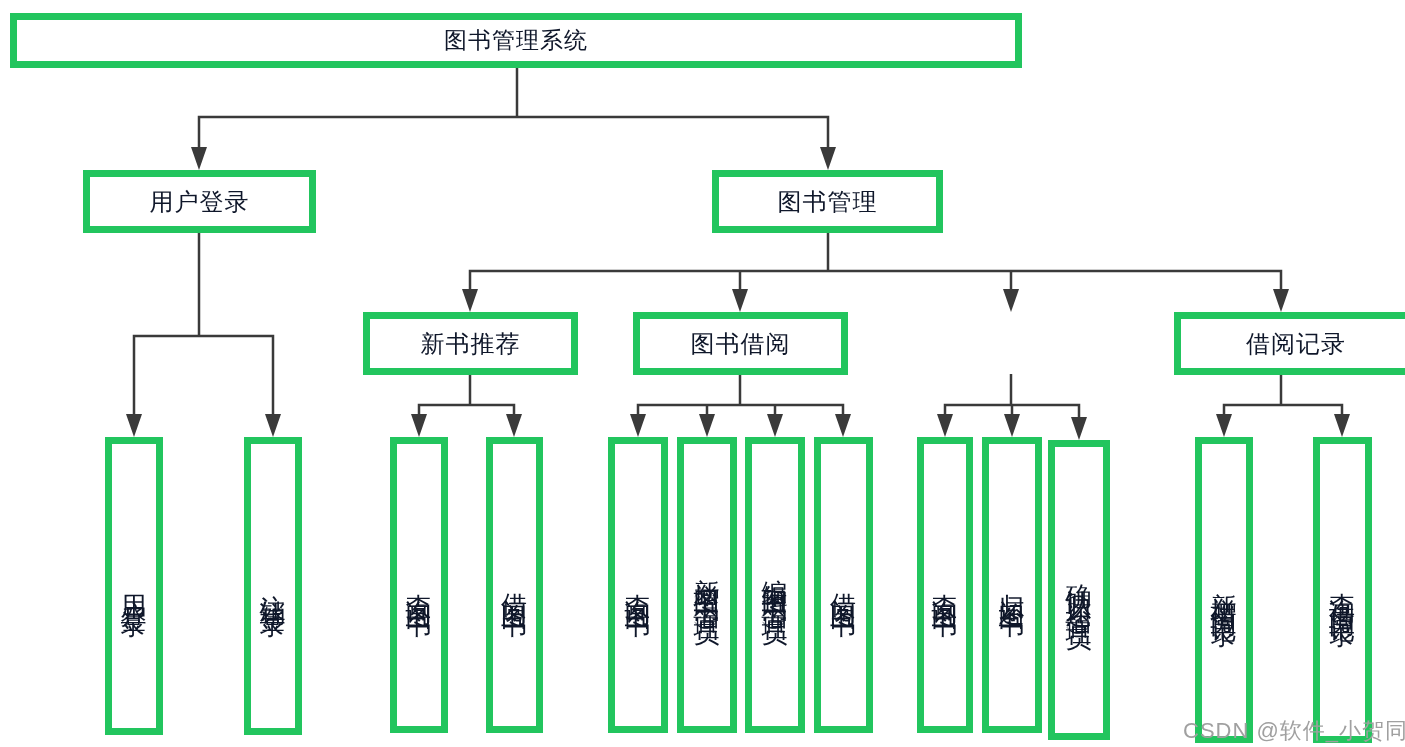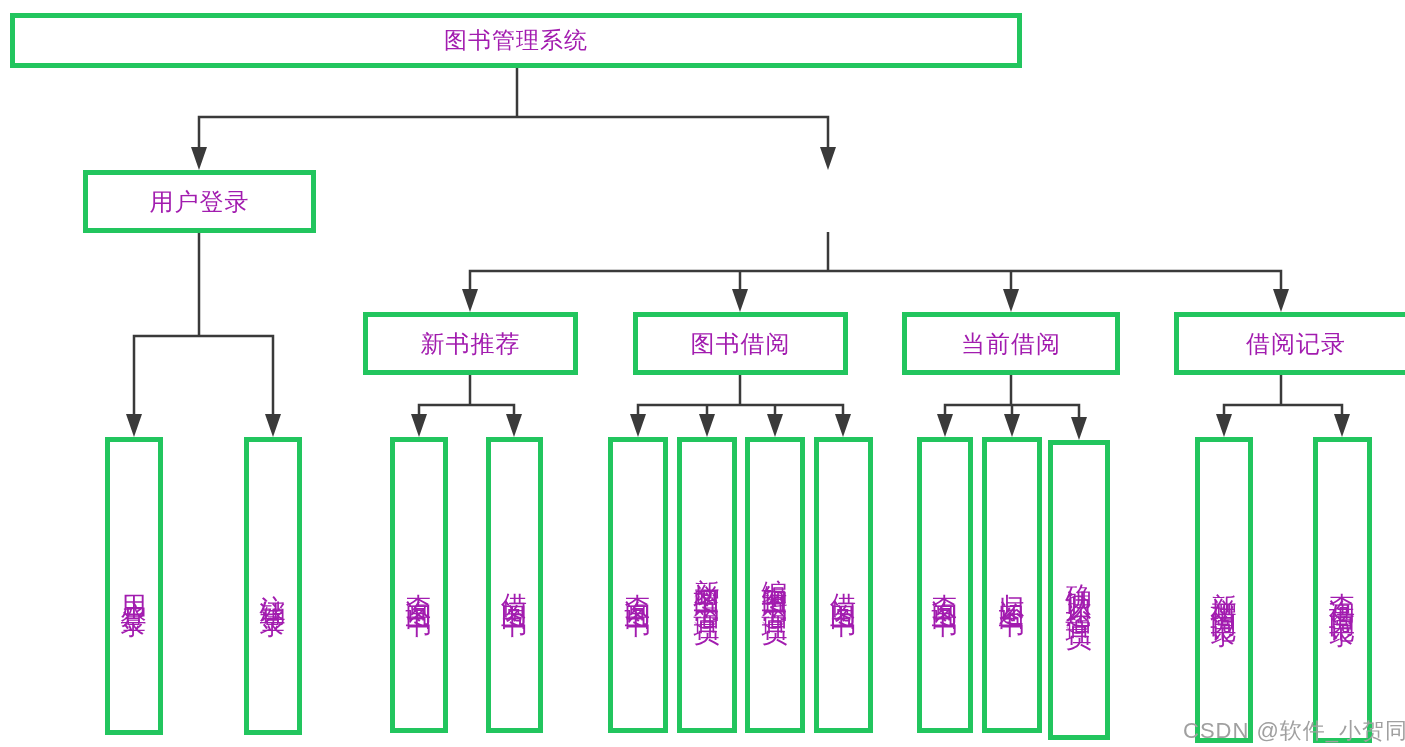--- a/index.html
+++ b/index.html
@@ -13,25 +13,25 @@
   }
   .wires {
     position:absolute;
     left:0; top:0;
     width:1405px; height:747px;
   }
   .node {
     position:absolute;
     box-sizing:border-box;
     background:#ffffff;
-    border:5px solid #22c55e;
+    border:7px solid #22c55e;
     display:flex;
     align-items:center;
     justify-content:center;
-    color:#a21caf;
+    color:#0f172a;
     text-align:center;
   }
   .node.h  { font-size:23px; letter-spacing:1px; }
   .node.h2 { font-size:24px; letter-spacing:1px; }
   .node.v {
     writing-mode:vertical-rl;
     text-orientation:mixed;
     font-size:26px;
     letter-spacing:6px;
     line-height:1;
@@ -104,29 +104,29 @@
     </g>
   </svg>
 
   <div class="node h" style="left:10px;top:13px;width:1012px;height:55px">
     <span>图书管理系统</span>
   </div>
 
   <div class="node h2" style="left:83px;top:170px;width:233px;height:63px">
     <span>用户登录</span>
   </div>
+  <div class="node h2" style="left:712px;top:170px;width:231px;height:63px">
+    <span>图书管理</span>
+  </div>
 
   <div class="node h2" style="left:363px;top:312px;width:215px;height:63px">
     <span>新书推荐</span>
   </div>
   <div class="node h2" style="left:633px;top:312px;width:215px;height:63px">
     <span>图书借阅</span>
-  </div>
-  <div class="node h2" style="left:902px;top:312px;width:218px;height:63px">
-    <span>当前借阅</span>
   </div>
   <div class="node h2" style="left:1174px;top:312px;width:244px;height:63px">
     <span>借阅记录</span>
   </div>
 
   <div class="node v" style="left:105px;top:437px;width:58px;height:298px">
     <span>用户登录</span>
   </div>
   <div class="node v" style="left:244px;top:437px;width:58px;height:298px">
     <span>注销登录</span>

